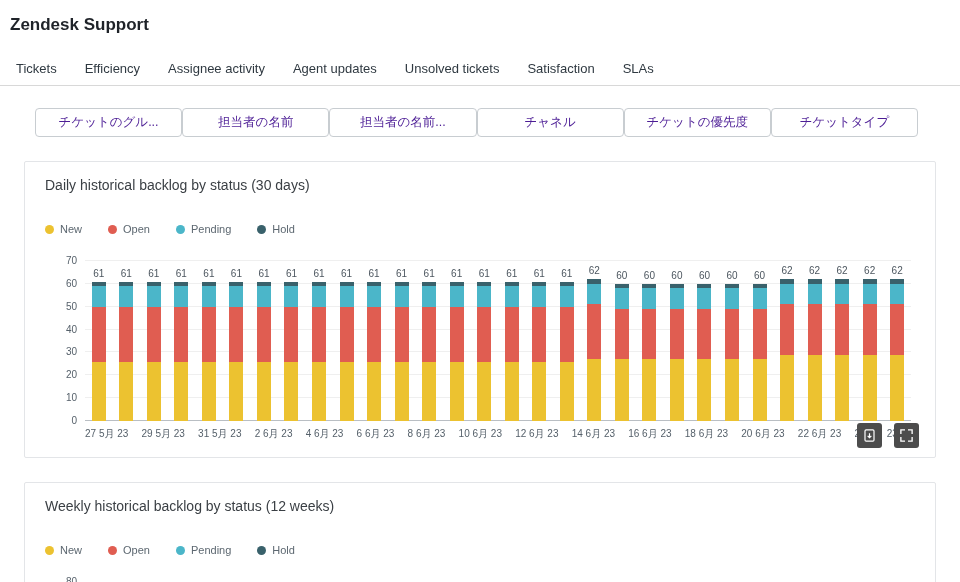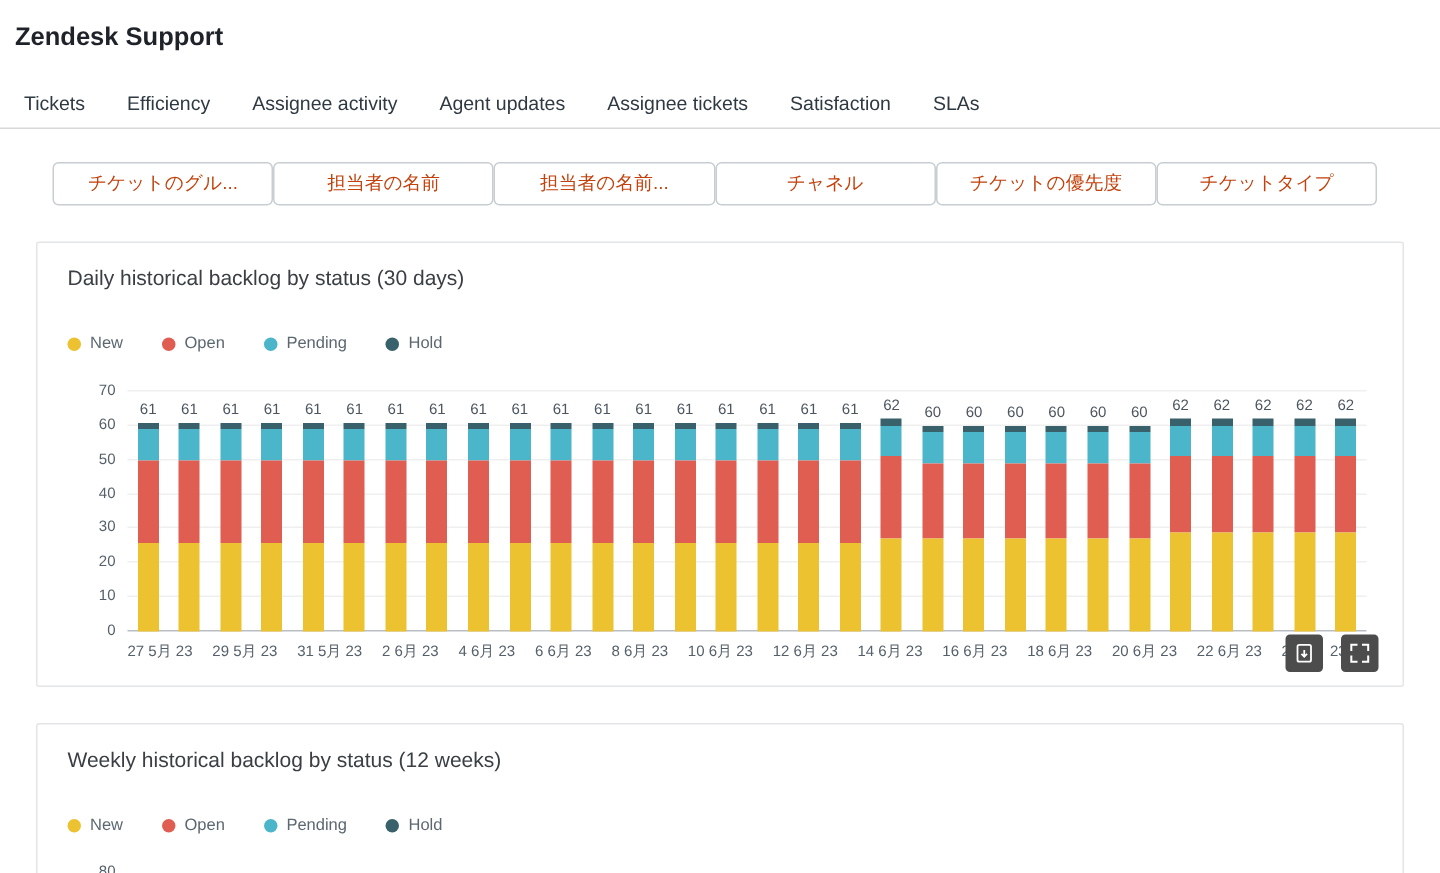--- a/index.html
+++ b/index.html
@@ -31,21 +31,21 @@
   }
 
   
   .filters {
     display: flex; justify-content: space-between;
     margin: 22px 42px 0 35px;
   }
   .filter-box {
     width: 152px; height: 29px;
     border: 1px solid #c8cdd1; border-radius: 4px;
-    background: #fff; color: #c2410c;
+    background: #fff; color: #4c1d95;
     font-size: 12.5px;
     display: flex; align-items: center; justify-content: center;
     cursor: pointer; white-space: nowrap; overflow: hidden;
   }
 
   
   .card {
     position: relative;
     margin: 24px 24px 0 24px;
     border: 1px solid #e3e5e8; border-radius: 2px;
@@ -101,21 +101,21 @@
 
 <div class="page-header">
   <div class="page-title">Zendesk Support</div>
 </div>
 
 <div class="tabbar">
     <div class="tab">Tickets</div>
     <div class="tab">Efficiency</div>
     <div class="tab">Assignee activity</div>
     <div class="tab">Agent updates</div>
-    <div class="tab">Assignee tickets</div>
+    <div class="tab">Unsolved tickets</div>
     <div class="tab">Satisfaction</div>
     <div class="tab">SLAs</div>
   </div>
 
 <div class="filters">
     <div class="filter-box">チケットのグル...</div>
     <div class="filter-box">担当者の名前</div>
     <div class="filter-box">担当者の名前...</div>
     <div class="filter-box">チャネル</div>
     <div class="filter-box">チケットの優先度</div>

